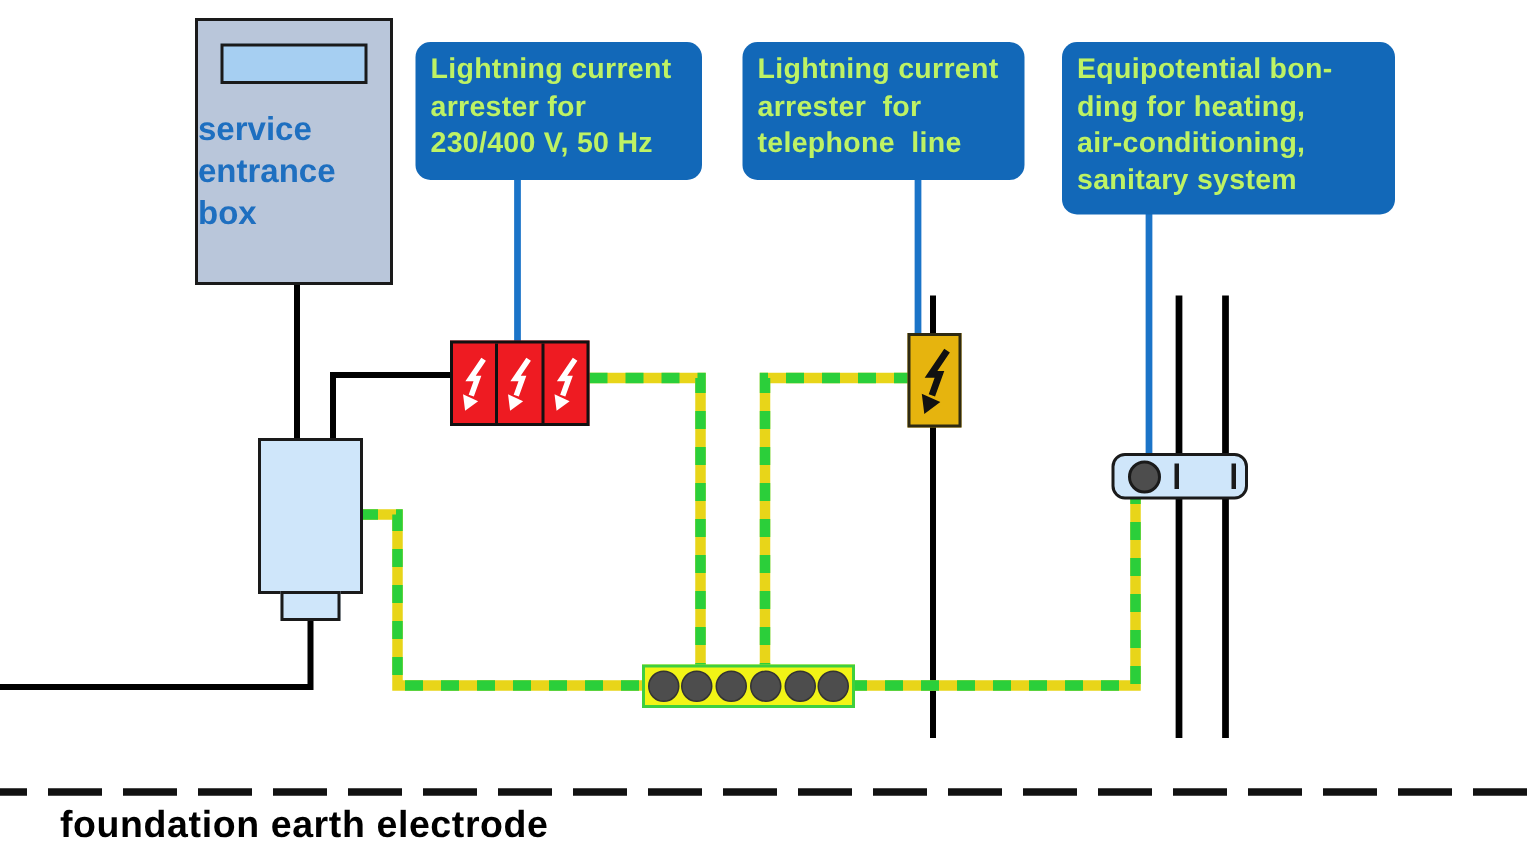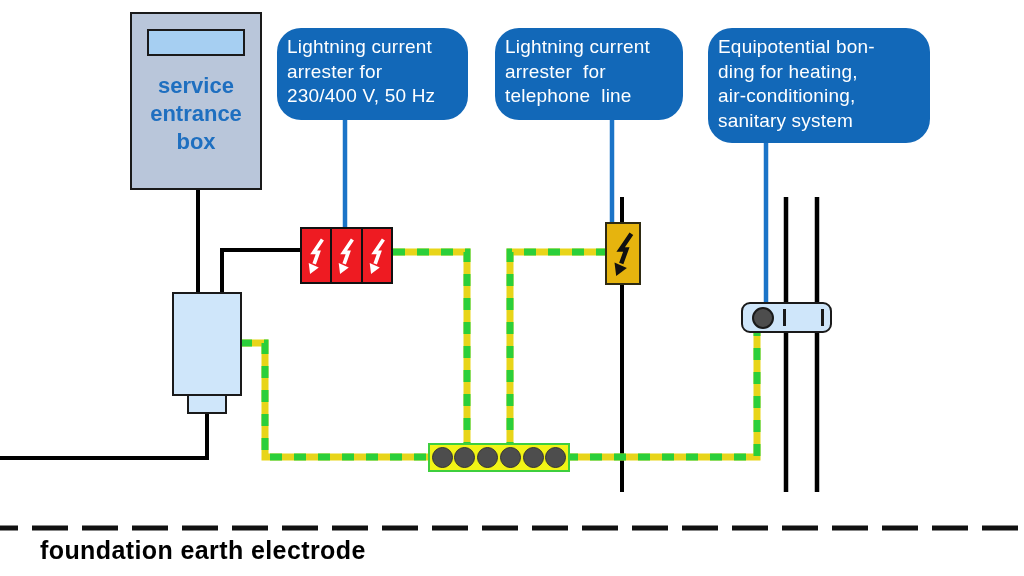--- a/index.html
+++ b/index.html
@@ -14,29 +14,29 @@
   .service-box{
     left:130px;top:12px;width:132px;height:178px;z-index:2;
     background:#b9c6da;border:2.5px solid #1a1a1a;
   }
   .service-display{
     position:absolute;left:15px;top:15px;width:98px;height:27px;
     background:#a6cff2;border:2px solid #1a1a1a;box-sizing:border-box;
   }
   .service-label{
     position:absolute;left:0;top:58px;width:100%;
-    text-align:center;color:#1e6fc0;font-size:22px;line-height:28px;
+    text-align:left;color:#1e6fc0;font-size:22px;line-height:28px;
     font-weight:bold;white-space:pre-line;
   }
 
   
   .callout{
-    z-index:2;background:#1268b8;border-radius:24px;color:#ffffff;
+    z-index:2;background:#1268b8;border-radius:10px;color:#bef264;
     font-size:19px;line-height:24.5px;padding:7px 10px;
-    white-space:pre-wrap;letter-spacing:.2px;
+    white-space:pre-wrap;letter-spacing:.2px;font-weight:bold;
   }
   .callout.c1{left:277px;top:28px;width:191px;height:92px;}
   .callout.c2{left:495px;top:28px;width:188px;height:92px;}
   .callout.c3{left:708px;top:28px;width:222px;height:115px;}
 
   
   .device{
     left:172px;top:292px;width:70px;height:104px;z-index:2;
     background:#cfe6fa;border:2.5px solid #1a1a1a;
   }

